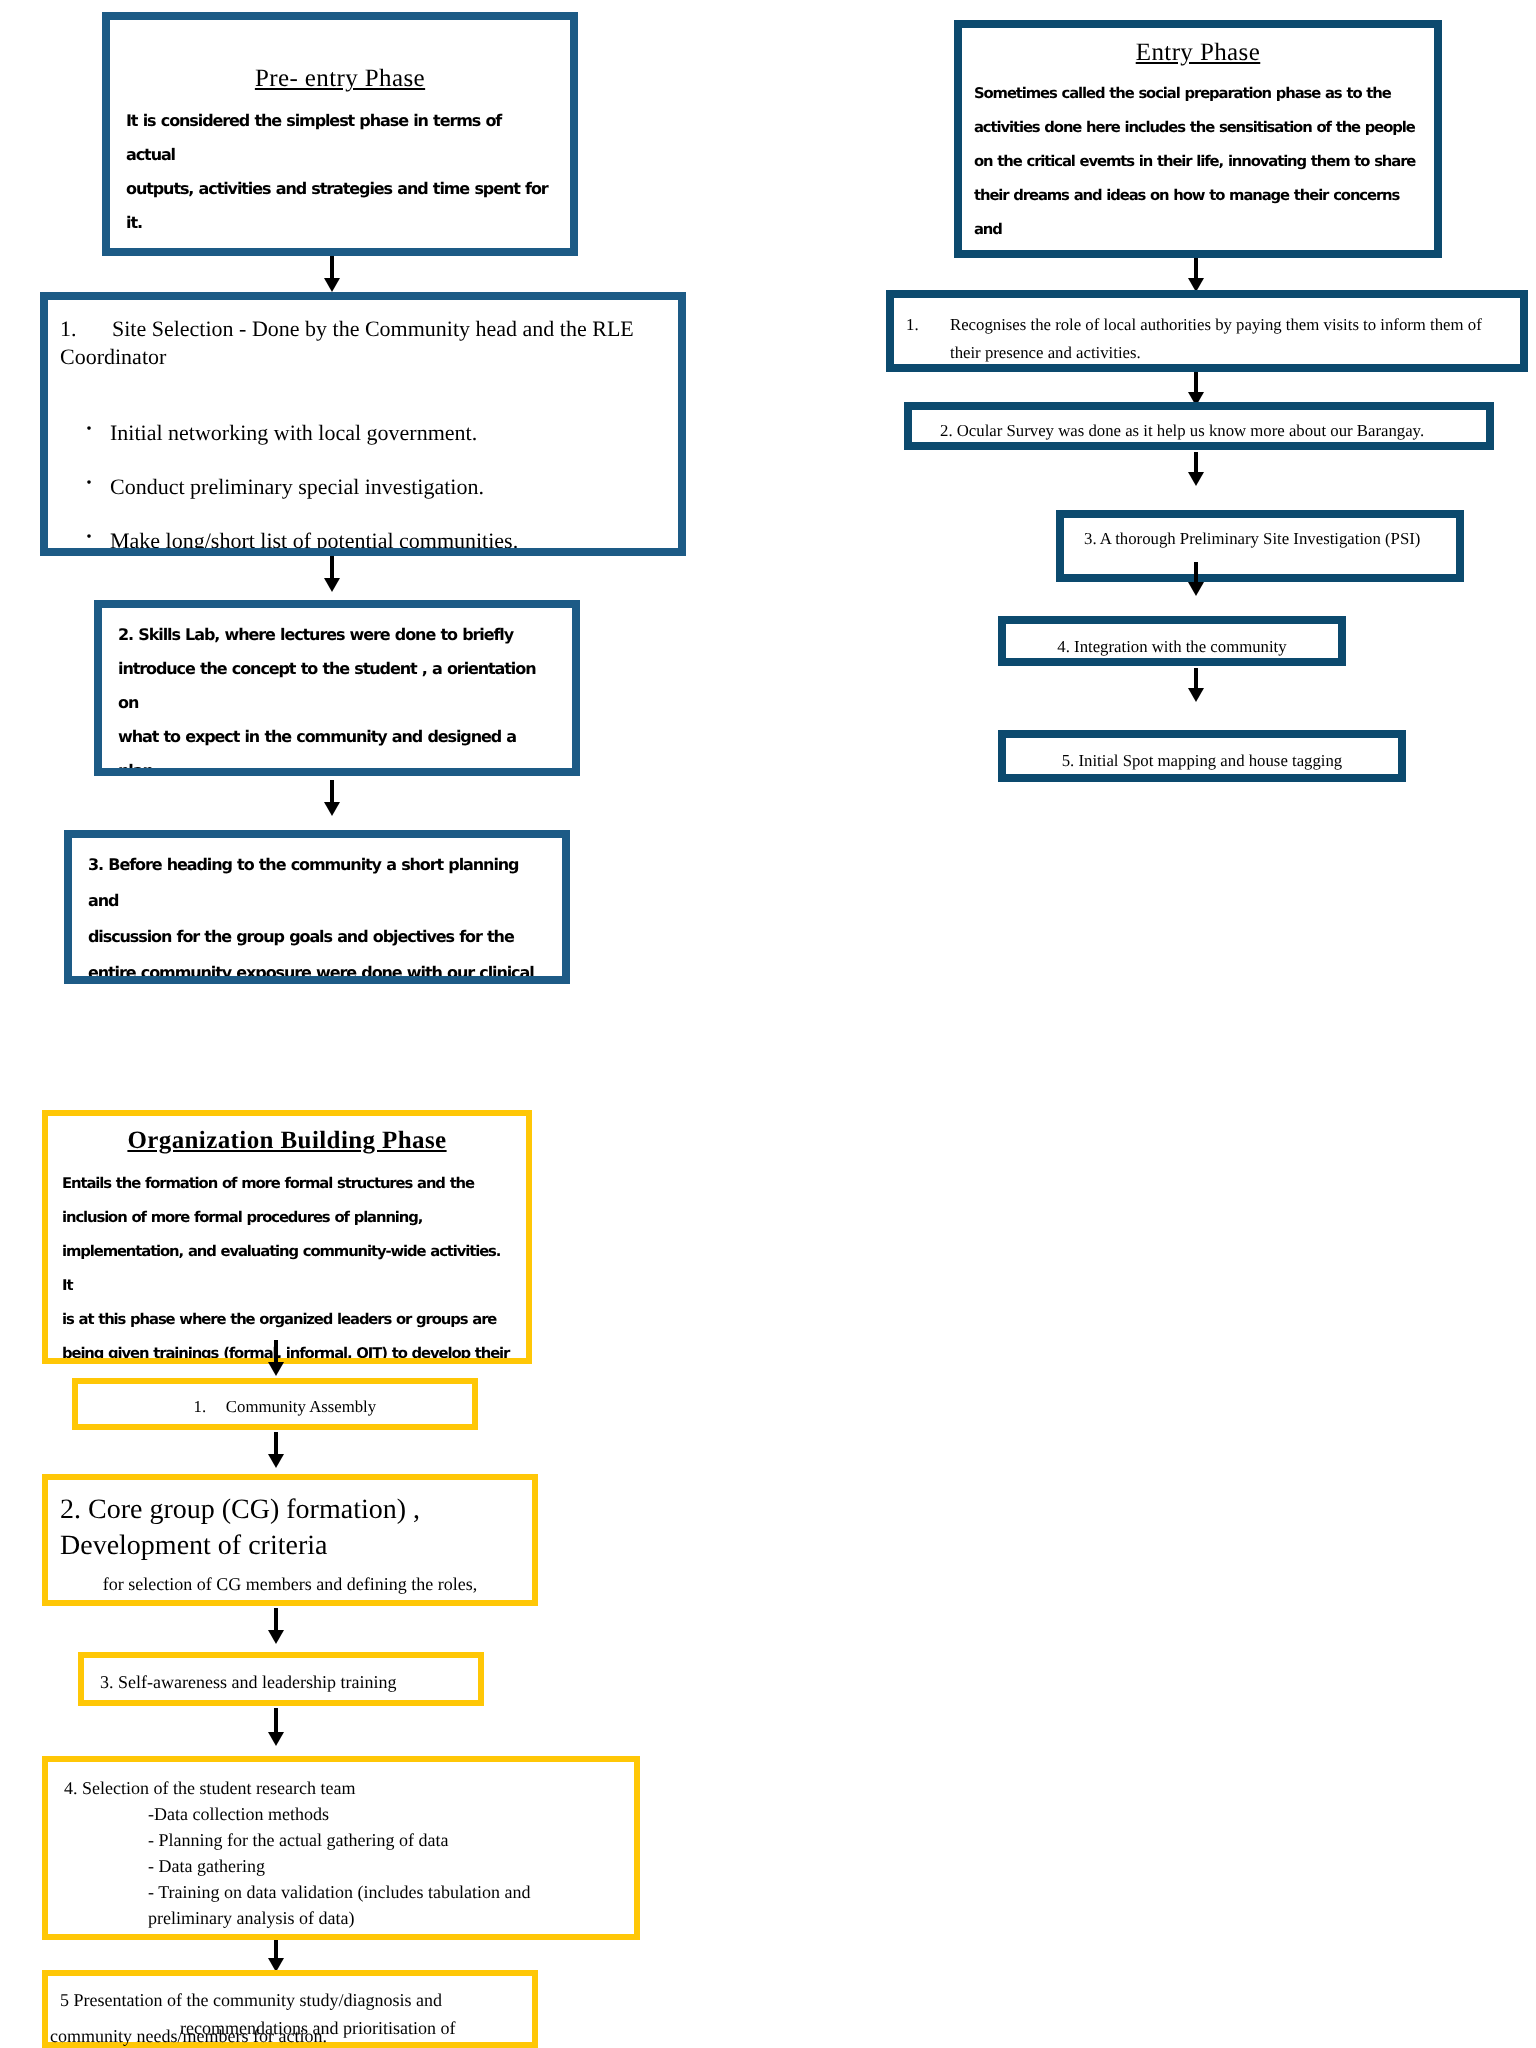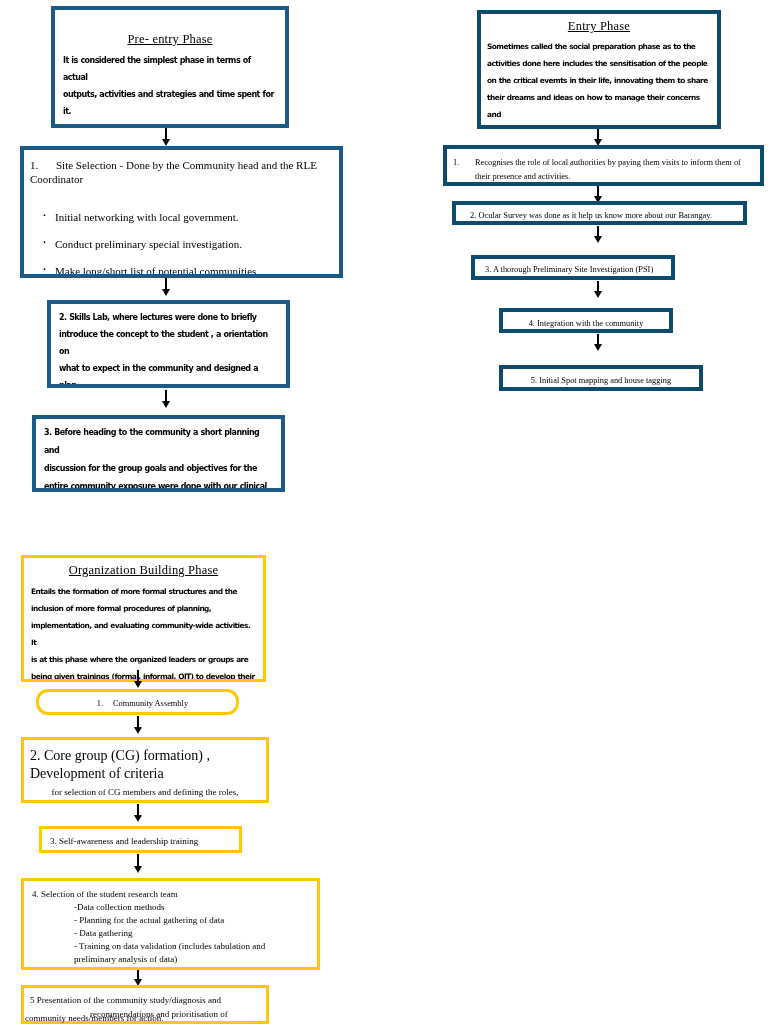--- a/index.html
+++ b/index.html
@@ -180,21 +180,21 @@
 
 <div class="box box-green step" style="left:452px; top:201px; width:295px; height:24px; padding:5px 6px 0 6px;">
   <p style="font-size:8.4px; line-height:12px; padding-left:8px;">2.  Ocular Survey was done as it help us know more about our Barangay.</p>
 </div>
 
 <div class="arrow" style="left:598px; top:226px; height:17px;">
   <div class="shaft" style="height:11px;"></div>
   <div class="head"></div>
 </div>
 
-<div class="box box-green step" style="left:471px; top:255px; width:204px; height:25px; padding:5px 6px 0 6px;">
+<div class="box box-green step" style="left:528px; top:255px; width:204px; height:36px; padding:5px 6px 0 6px;">
   <p style="font-size:8.4px; line-height:12px; padding-left:4px;">3.  A thorough Preliminary Site Investigation (PSI)</p>
 </div>
 
 <div class="arrow" style="left:598px; top:281px; height:17px;">
   <div class="shaft" style="height:11px;"></div>
   <div class="head"></div>
 </div>
 
 <div class="box box-green step" style="left:499px; top:308px; width:174px; height:25px; padding:6px 6px 0 6px;">
   <p class="center" style="font-size:8.4px; line-height:12px;">4. Integration with the community</p>
@@ -203,37 +203,37 @@
 <div class="arrow" style="left:598px; top:334px; height:17px;">
   <div class="shaft" style="height:11px;"></div>
   <div class="head"></div>
 </div>
 
 <div class="box box-green step" style="left:499px; top:365px; width:204px; height:26px; padding:6px 6px 0 6px;">
   <p class="center" style="font-size:8.4px; line-height:12px;">5.  Initial Spot mapping and house tagging</p>
 </div>
 
 <div class="box box-yellow phase" style="left:21px; top:555px; width:245px; height:127px; padding:5px 7px 0 7px;">
-  <div class="title" style="font-size:12.5px; margin-bottom:5px;">Organization Building Phase</div>
+  <div class="title" style="font-size:12.5px; margin-bottom:5px;font-weight:bold;">Organization Building Phase</div>
   <div class="body" style="font-size:7.4px; line-height:17px;">
     <p>Entails the formation of more formal structures and the</p>
     <p>inclusion of more formal procedures of planning,</p>
     <p>implementation, and evaluating community-wide activities. It</p>
     <p>is at this phase where the organized leaders or groups are</p>
     <p>being given trainings (formal, informal, OJT) to develop their</p>
 
   </div>
 </div>
 
 <div class="arrow" style="left:138px; top:670px; height:18px;">
   <div class="shaft" style="height:12px;"></div>
   <div class="head"></div>
 </div>
 
-<div class="box box-yellow step" style="left:36px; top:689px; width:203px; height:26px; padding:6px 6px 0 6px;border-radius:12px;">
+<div class="box box-yellow step" style="left:36px; top:689px; width:203px; height:26px; padding:6px 6px 0 6px;">
   <p class="center" style="font-size:8.4px; line-height:12px;">
     <span class="ol-num" style="width:26px;">1.</span><span>Community Assembly</span>
   </p>
 </div>
 
 <div class="arrow" style="left:138px; top:716px; height:18px;">
   <div class="shaft" style="height:12px;"></div>
   <div class="head"></div>
 </div>
 

